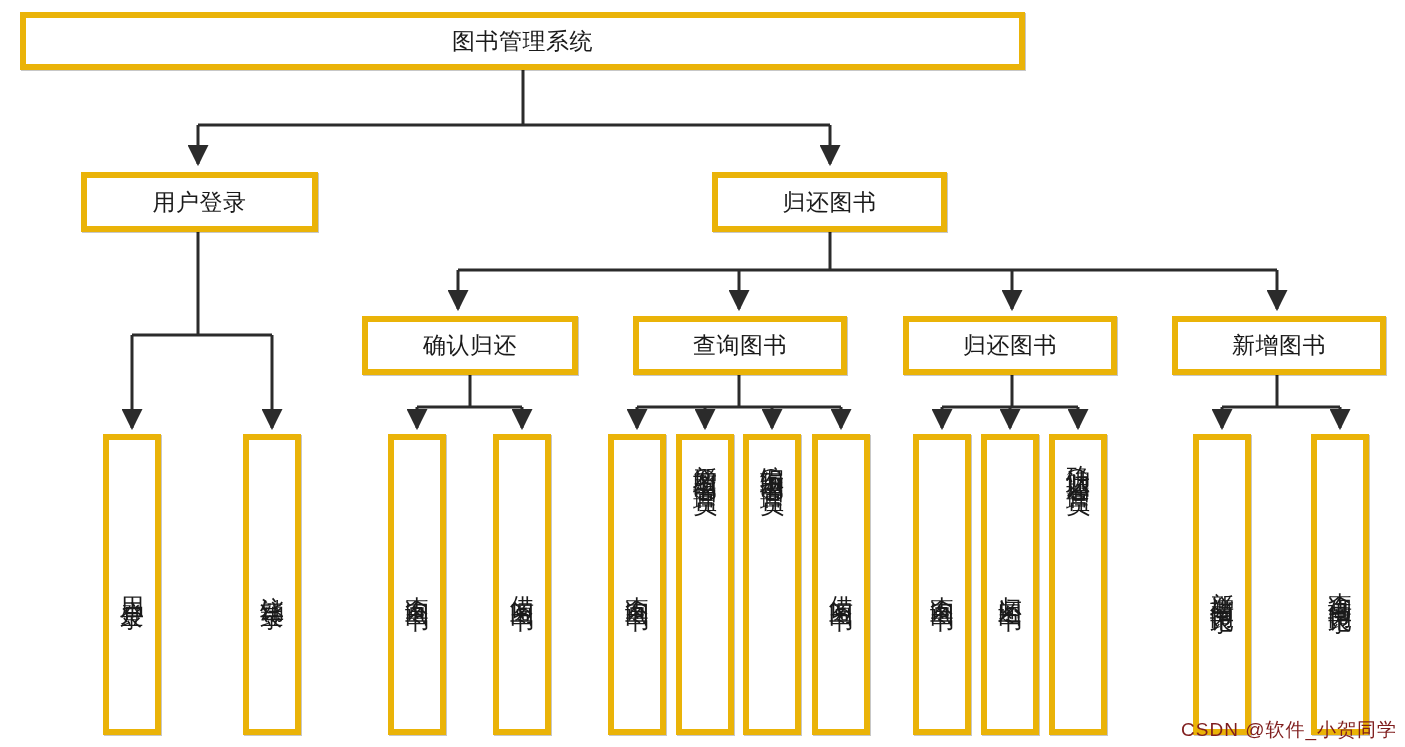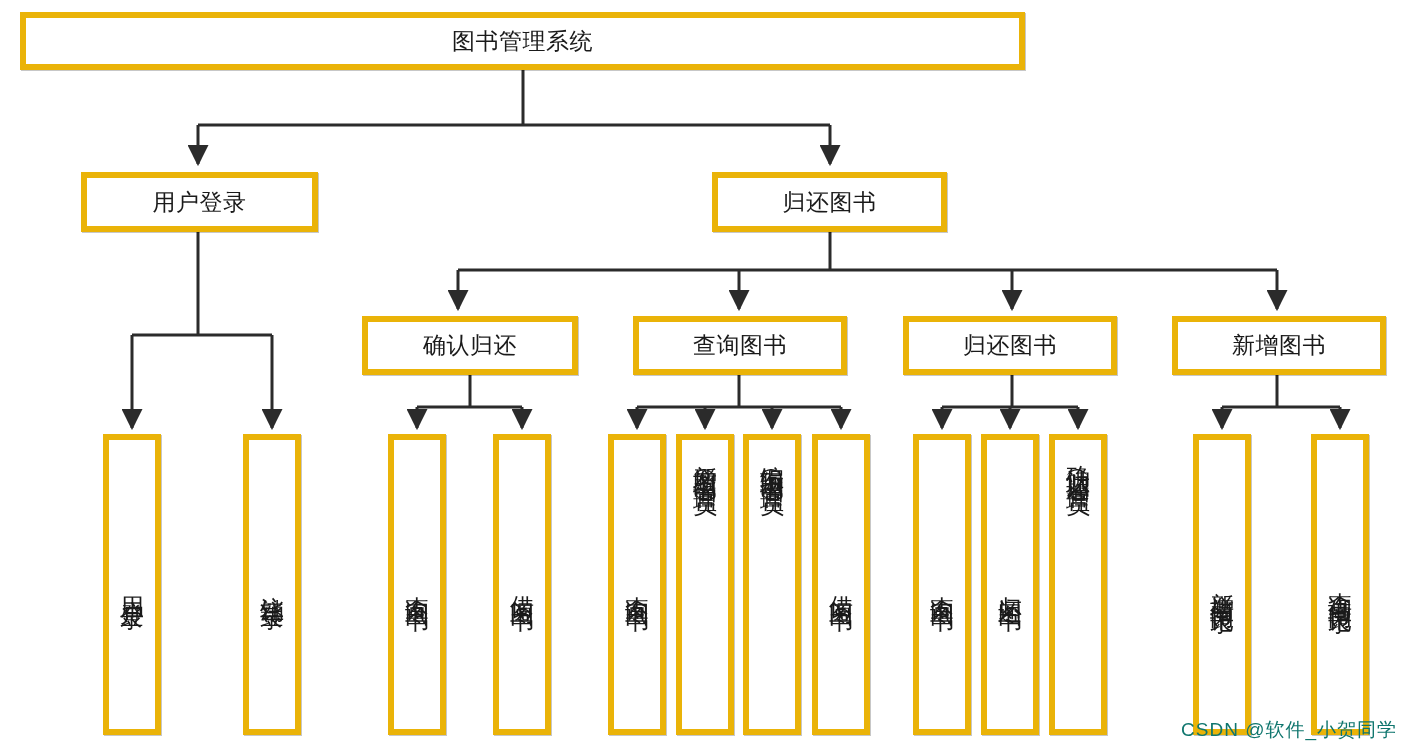--- a/index.html
+++ b/index.html
@@ -64,21 +64,21 @@
   
   .node.vert.center-text {
     align-items: center;
     padding-top: 0;
   }
   #watermark {
     position: absolute;
     right: 8px;
     bottom: 4px;
     font-size: 19px;
-    color: #0f766e;
+    color: #7f1d1d;
     letter-spacing: 1px;
     white-space: nowrap;
     user-select: none;
   }
 </style>
 </head>
 <body>
 
 <div id="diagram-root">
 

